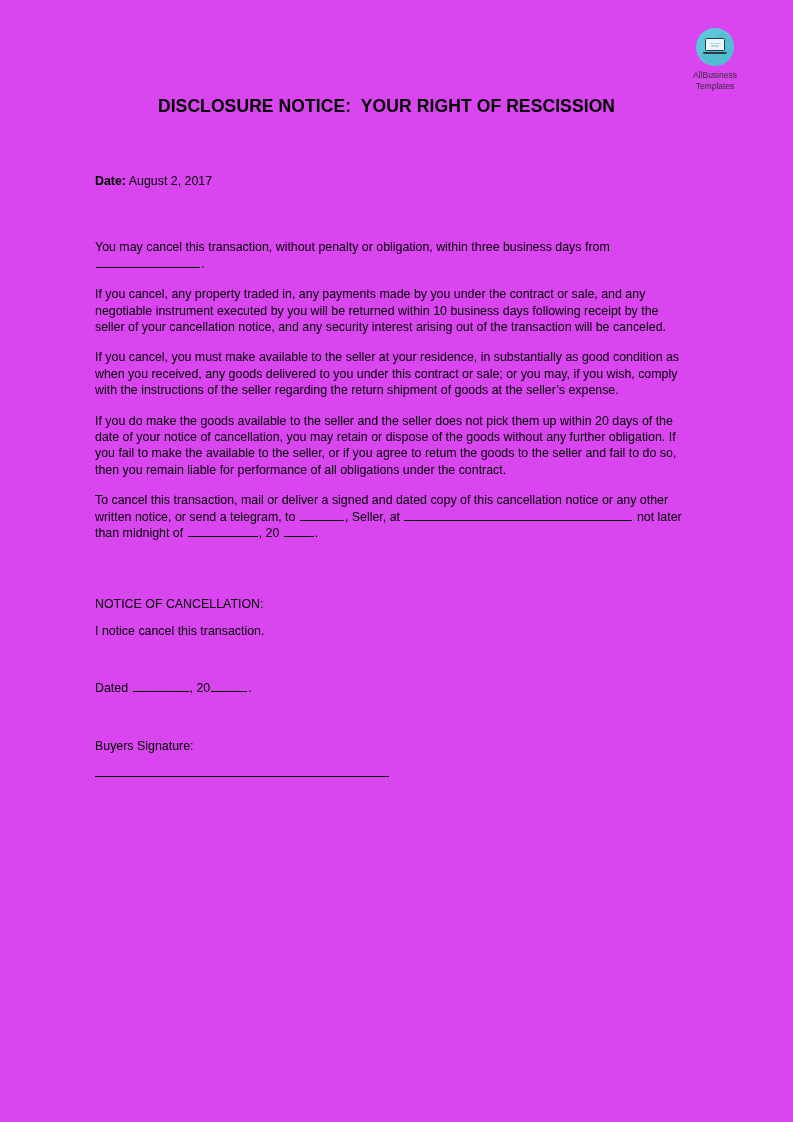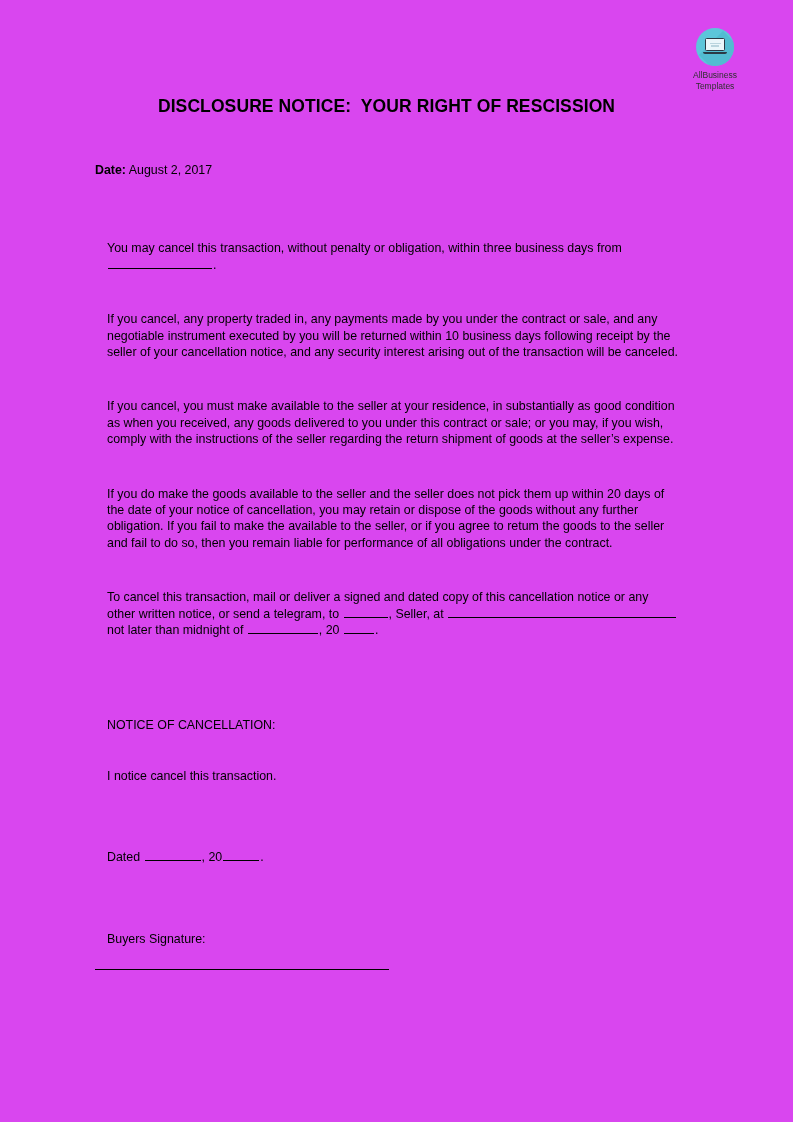--- a/index.html
+++ b/index.html
@@ -104,28 +104,28 @@
   
   .content {
     position: absolute;
     left: 95px;
     top: 158px;
     width: 595px;
     font-size: 12.4px;
     line-height: 16.4px;
   }
   .date-line {
-    margin: 4px 0 0 0;
+    margin: 15px 0 0 0;
     font-size: 12.4px;
   }
   .date-label {
     font-weight: bold;
   }
   p.para {
-    margin: 12px;
+    margin: 0;
     text-align: left;
   }
   .gap-lg { height: 50px; }
   .gap-md { height: 14px; }
   .gap-sm { height: 11px; }
 
   .blank {
     display: inline-block;
     border-bottom: 1.1px solid #000;
     vertical-align: baseline;

